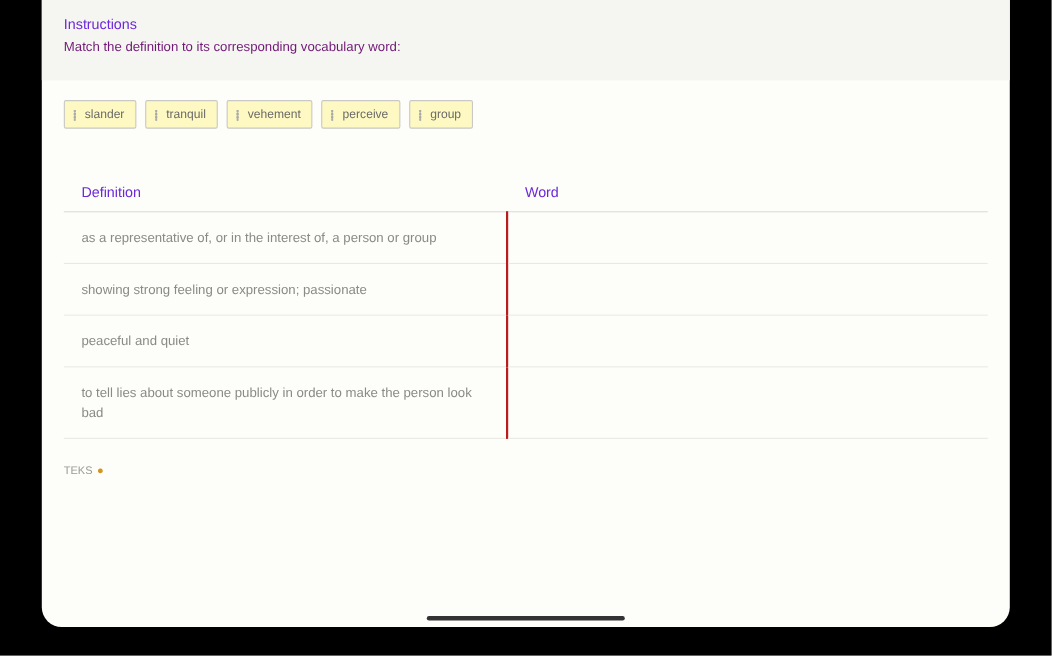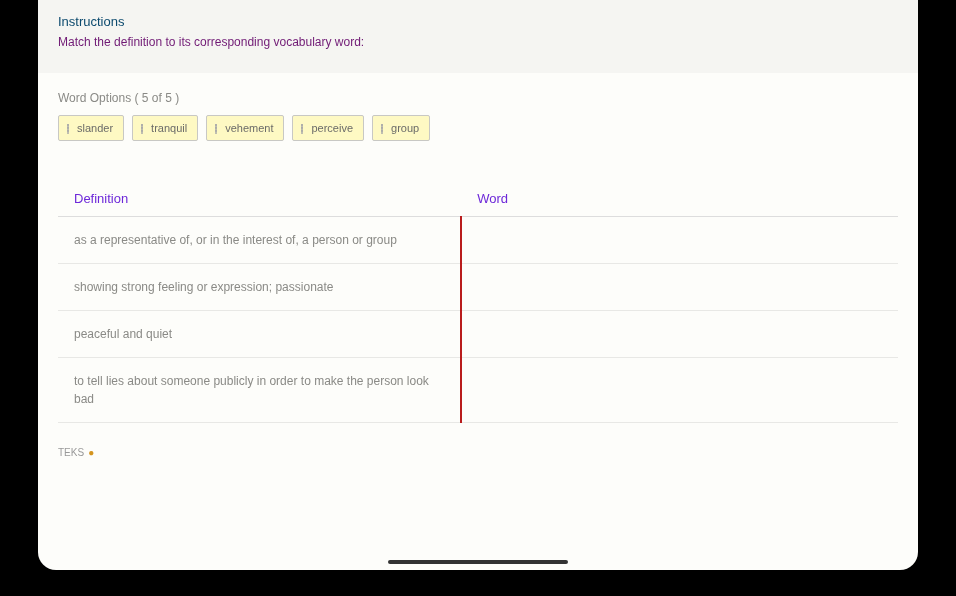--- a/index.html
+++ b/index.html
@@ -26,21 +26,21 @@
       position: relative;
       min-height: 570px;
       box-shadow: 0 2px 8px rgba(0,0,0,0.3);
     }
     .instructions-box {
       background: #f5f5f2;
       padding: 14px 20px 24px 20px;
       margin: 0;
     }
     .instructions-title {
-      color: #0c4a6e;
+      color: #6d28d9;
       font-size: 13px;
       font-weight: normal;
       margin-bottom: 6px;
     }
     .instructions-text {
       color: #701a75;
       font-size: 12px;
     }
     .word-options-section {
       padding: 18px 20px 10px 20px;
@@ -144,21 +144,20 @@
 <body>
 
 <div class="page">
 
   <div class="instructions-box">
     <div class="instructions-title">Instructions</div>
     <div class="instructions-text">Match the definition to its corresponding vocabulary word:</div>
   </div>
 
   <div class="word-options-section">
-    <div class="word-options-label">Word Options ( 5 of 5 )</div>
     <div class="word-chips">
       <div class="word-chip">
         <span class="drag-handle">
           <span class="drag-handle-col">
               <span></span>
               <span></span>
             </span>
           <span class="drag-handle-col">
               <span></span>
               <span></span>

